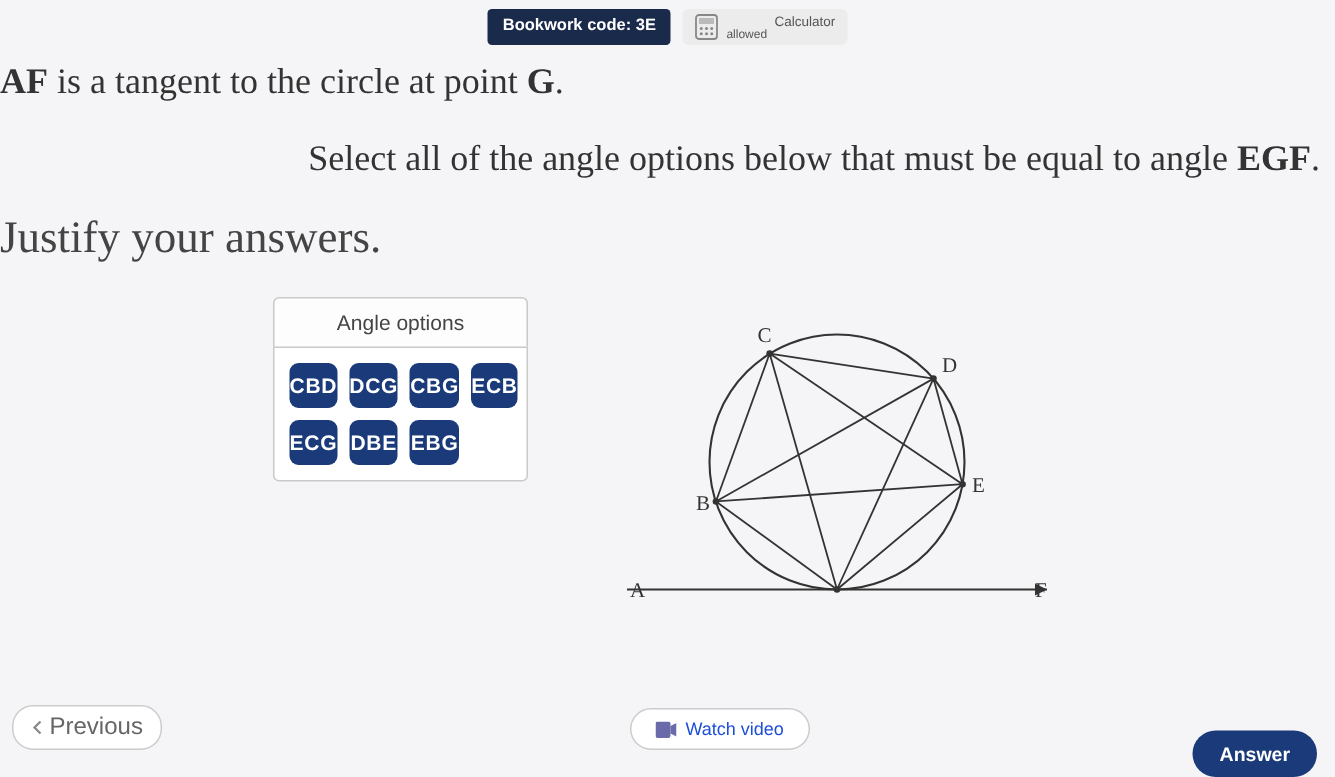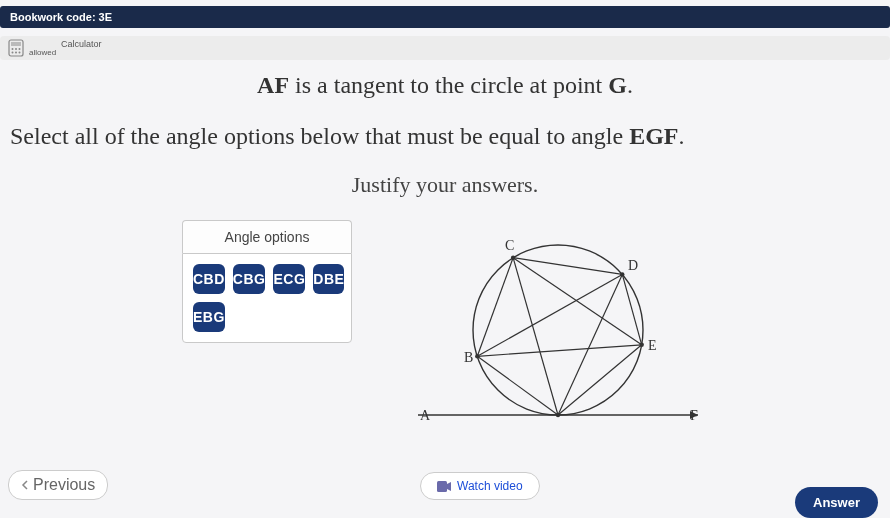--- a/index.html
+++ b/index.html
@@ -10,21 +10,20 @@
       font-family: Georgia, 'Times New Roman', serif;
       position: relative;
       overflow: hidden;
       color: #3a3a3a;
     }
     .top-badges {
       display: flex;
       justify-content: center;
       gap: 8px;
       padding-top: 6px;
-      flex-direction: column;
     }
     .bookwork-badge {
       background: #1a2a4a;
       color: #fff;
       font-size: 11px;
       font-family: Arial, sans-serif;
       padding: 5px 10px;
       border-radius: 3px;
       font-weight: bold;
     }
@@ -35,35 +34,34 @@
       display: flex;
       align-items: center;
       gap: 5px;
       font-family: Arial, sans-serif;
       color: #555;
     }
     .calc-text { display: flex; flex-direction: column; line-height: 1; }
     .calc-text span:first-child { font-size: 9px; margin-left: 32px; }
     .calc-text span:last-child { font-size: 8px; }
     .line1 {
-      text-align: center;
       font-size: 24px;
       margin-top: 12px;
       color: #333;
     }
     .line2 {
-      text-align: left;
+      text-align: right;
       font-size: 24px;
       margin-top: 24px;
       color: #333;
       padding: 0 10px;
     }
     .line3 {
-      text-align: center;
-      font-size: 22px;
+      text-align: left;
+      font-size: 30px;
       margin-top: 22px;
       color: #444;
     }
     .var { font-style: normal; font-weight: bold; font-family: 'Times New Roman', serif; }
     .content {
       display: flex;
       justify-content: center;
       gap: 56px;
       margin-top: 22px;
       align-items: flex-start;
@@ -184,21 +182,23 @@
   <span>Select all of the angle options below that must be equal to angle </span><span class="var">EGF</span><span>.</span>
 </div>
 
 <div class="line3">Justify your answers.</div>
 
 <div class="content">
   <div class="options-panel">
     <div class="options-header">Angle options</div>
     <div class="options-grid">
       <div class="angle-btn">CBD</div>
+      <div class="angle-btn">DCG</div>
       <div class="angle-btn">CBG</div>
+      <div class="angle-btn">ECB</div>
       <div class="angle-btn">ECG</div>
       <div class="angle-btn">DBE</div>
       <div class="angle-btn">EBG</div>
     </div>
   </div>
 
   <svg class="diagram" viewBox="0 0 300 220">
 
     <line x1="10" y1="195" x2="290" y2="195" stroke="#333" stroke-width="1.4"></line>
 

